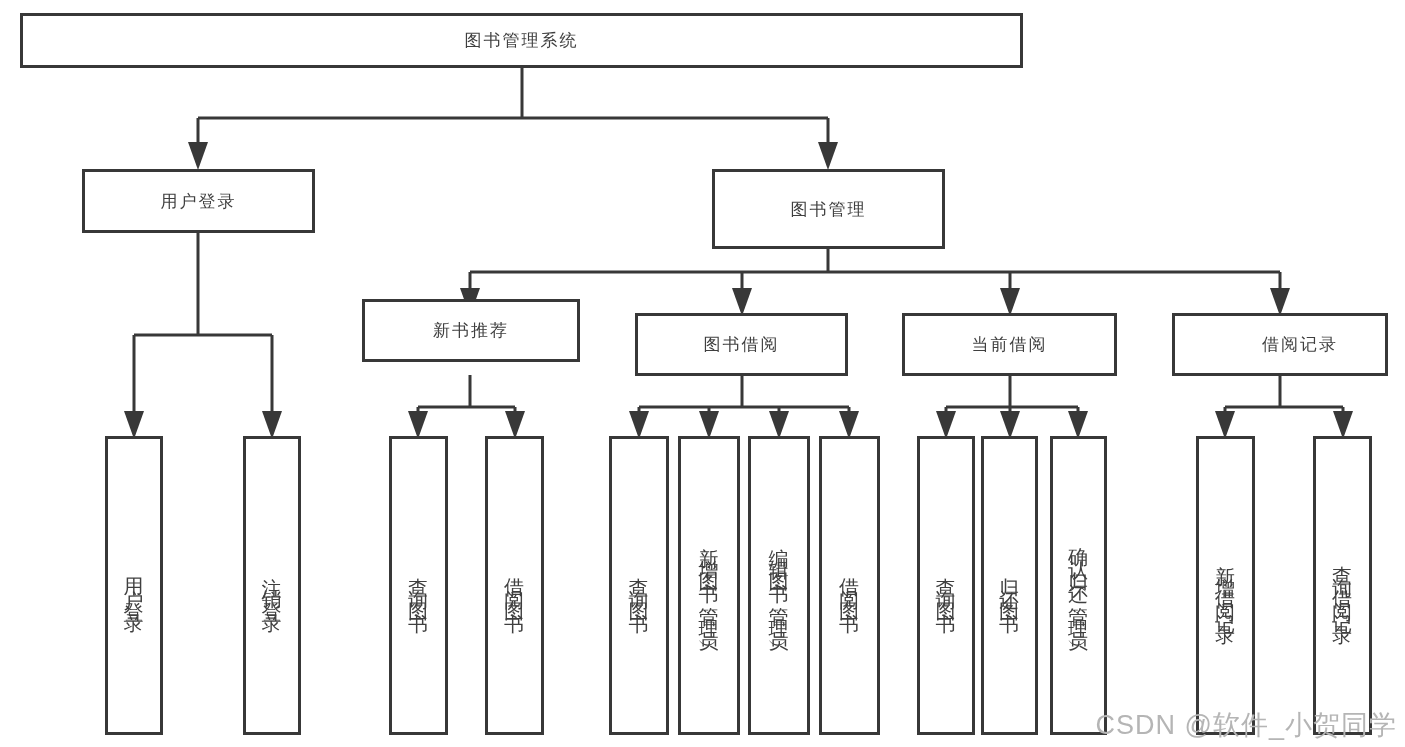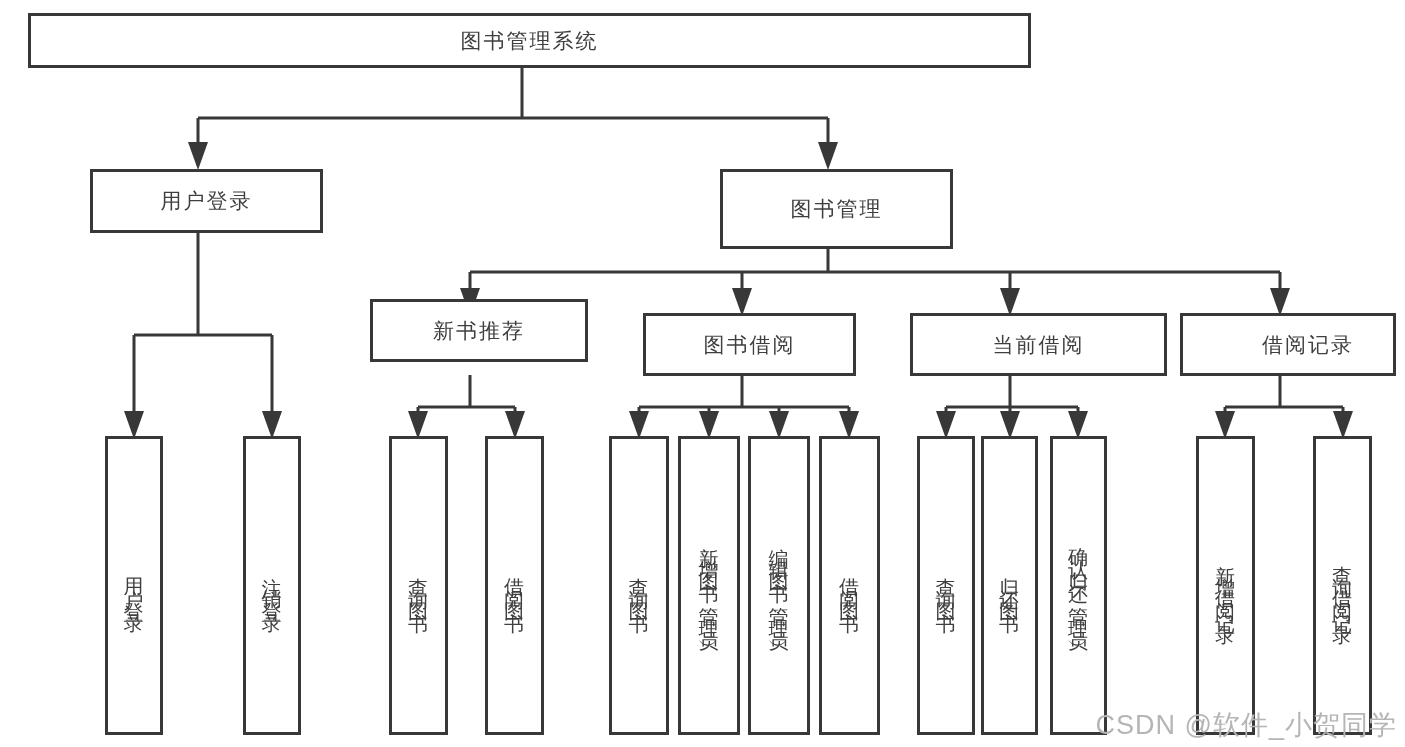--- a/index.html
+++ b/index.html
@@ -15,37 +15,37 @@
     position:absolute;
     box-sizing:border-box;
     border:3px solid #383838;
     background:#ffffff;
     display:flex;
     align-items:center;
     justify-content:center;
     color:#3f3f3f;
     z-index:2;
   }
-  .hbox{font-size:21px;letter-spacing:2px;white-space:nowrap;margin-left:8px;}
+  .hbox{font-size:17px;letter-spacing:2px;white-space:nowrap;}
   .leaf span{
     writing-mode:vertical-lr;
     text-orientation:mixed;
     font-size:20px;
     letter-spacing:12px;
     line-height:1;
   }
   
   .n-root{left:20px;top:13px;width:1003px;height:55px;}
   
   .n-login{left:82px;top:169px;width:233px;height:64px;}
   .n-mgmt{left:712px;top:169px;width:233px;height:80px;}
   
   .n-newrec{left:362px;top:299px;width:218px;height:63px;}
   .n-borrow{left:635px;top:313px;width:213px;height:63px;justify-content:center;}
-  .n-current{left:902px;top:313px;width:257px;height:63px;}
+  .n-current{left:902px;top:313px;width:215px;height:63px;}
   .n-records{left:1172px;top:313px;width:216px;height:63px;padding-left:40px;}
   
   .leaf{top:436px;height:299px;}
   .lf-1{left:105px;width:58px;}
   .lf-2{left:243px;width:58px;}
   .lf-3{left:389px;width:59px;}
   .lf-4{left:485px;width:59px;}
   .lf-5{left:609px;width:60px;}
   .lf-6{left:678px;width:62px;}
   .lf-7{left:748px;width:62px;}

